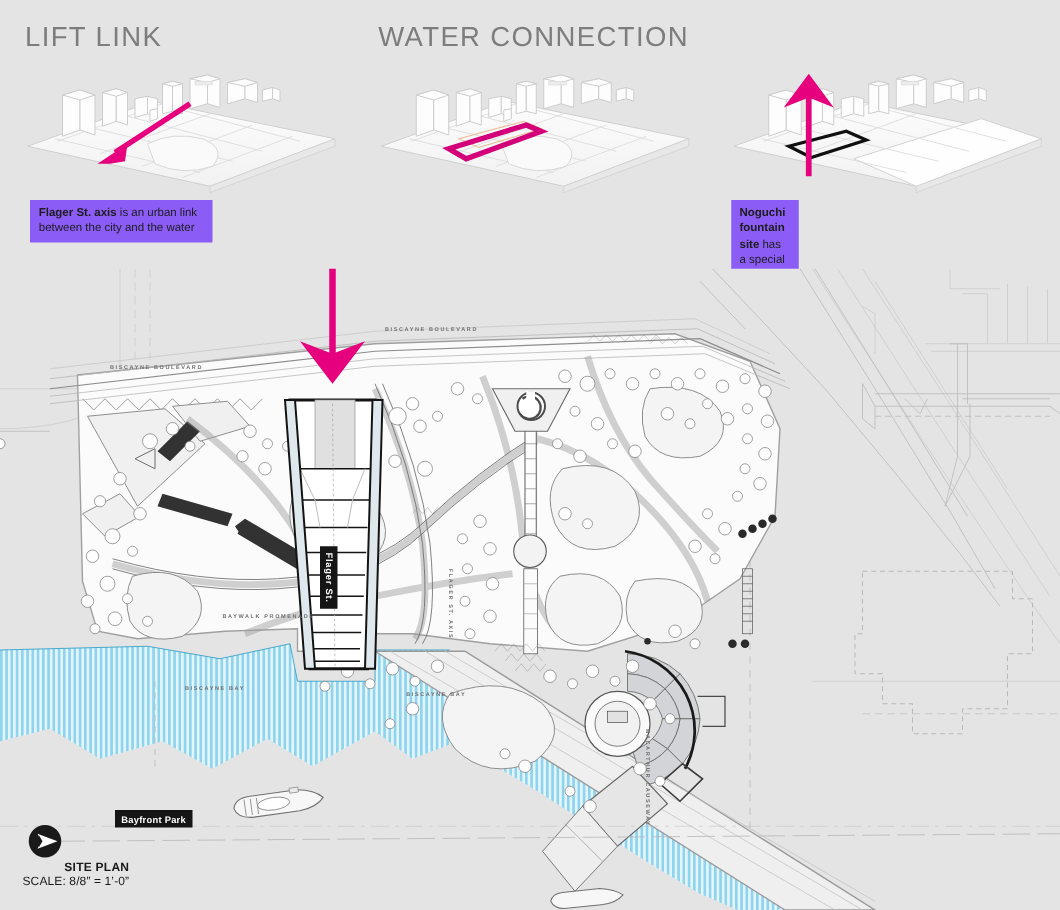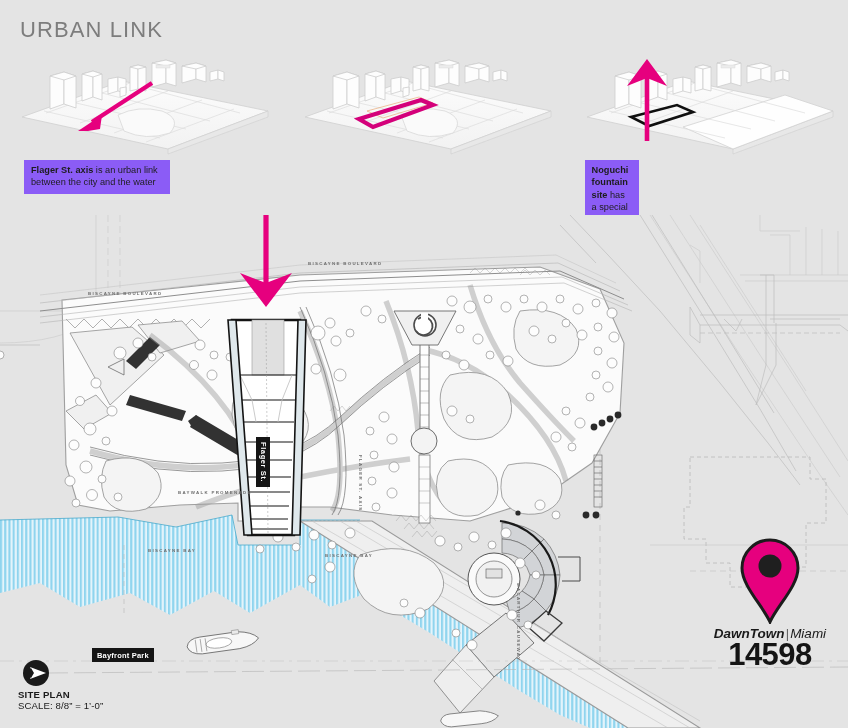--- a/index.html
+++ b/index.html
@@ -104,41 +104,41 @@
   .logo-name .bar { font-weight: 300; color: #666; padding: 0 1px; }
   .logo-name .light { font-weight: 400; font-style: italic; }
   .logo-number {
     font-size: 31px; font-weight: bold;
     color: #141414; letter-spacing: -.5px;
     line-height: 32px; margin-top: -2px;
     font-family: "Liberation Sans", sans-serif;
   }
 
   
-  .scale-block { position: absolute; left: 18px; top: 659px; }
+  .scale-block { position: absolute; left: 18px; top: 659px; text-align: right; }
   .compass { width: 28px; height: 28px; display: block; margin-left: 4px; }
   .scale-title {
     font-size: 9.6px; font-weight: bold; color: #1a1a1a;
     letter-spacing: .2px; margin-top: 2px;
     font-family: "Liberation Sans", sans-serif;
   }
   .scale-sub {
     font-size: 9.6px; color: #1a1a1a; letter-spacing: .1px;
     font-family: "Liberation Sans", sans-serif;
   }
 </style>
 </head>
 <body>
 
 <div id="board">
 
   <div class="diagrams">
 
     <div class="diagram">
-      <div class="diagram-title">URBAN LINK</div>
+      <div class="diagram-title">LIFT LINK</div>
       <div class="axo-wrap">
         <svg class="axo-svg" viewBox="0 0 265 110">
           <defs>
             <linearGradient id="g1" x1="0" y1="0" x2="0" y2="1">
               <stop offset="0" stop-color="#fcfcfc"></stop>
                 <stop offset="1" stop-color="#f2f2f2"></stop>
             </linearGradient>
           </defs>
 
           <polygon points="12,72 112,36 258,66 158,104" fill="url(#g1)" stroke="#cfcfcf" stroke-width=".8"></polygon>
@@ -186,20 +186,21 @@
             <polygon points="68,86 92,70 90,84 78,86" fill="#e6007e"></polygon>
           </g>
         </svg>
       </div>
       <div class="caption cap1">
         <b>Flager St. axis</b><span> is an urban link between the city and the water</span>
       </div>
     </div>
 
     <div class="diagram">
+      <div class="diagram-title">WATER CONNECTION</div>
       <div class="axo-wrap">
         <svg class="axo-svg" viewBox="0 0 265 110">
           <polygon points="12,72 112,36 258,66 158,104" fill="url(#g1)" stroke="#cfcfcf" stroke-width=".8"></polygon>
           <polygon points="158,104 258,66 258,72 158,109" fill="#e8e8e8" stroke="#cfcfcf" stroke-width=".6"></polygon>
           <g stroke="#dcdcdc" stroke-width=".7" fill="none">
             <path d="M34,66 L150,93"></path>
               <path d="M62,57 L176,84"></path>
             <path d="M92,48 L200,76"></path>
               <path d="M124,40 L230,68"></path>
             <path d="M36,68 L120,38"></path>
@@ -671,30 +672,20 @@
     <div class="plantext" style="left:325px; top:338px;">BISCAYNE BAY</div>
 
     <div class="plantext" style="left:178px; top:275px;">BAYWALK PROMENADE</div>
     <div class="plantext vert" style="left:516px; top:368px;">MACARTHUR CAUSEWAY</div>
     <div class="plantext vert" style="left:358px; top:240px;">FLAGER ST. AXIS</div>
 
     <div class="maplabel lbl-flagler">Flager St.</div>
     <div class="maplabel lbl-bayfront">Bayfront Park</div>
   </div>
 
-  <div class="logo-block">
-    <svg class="pin-svg" viewBox="0 0 62 86">
-      <path d="M31,2 C15.5,2 3,14.5 3,30 C3,48 24,68 31,84 C38,68 59,48 59,30 C59,14.5 46.5,2 31,2 Z" fill="#e6007e" stroke="#1c1c1c" stroke-width="3"></path>
-      <circle cx="31" cy="28" r="11.5" fill="#1f1f1f"></circle>
-    </svg>
-    <div class="logo-name">
-      <span class="bold">DawnTown</span><span class="bar">|</span><span class="light">Miami</span>
-    </div>
-    <div class="logo-number">14598</div>
-  </div>
 
   <div class="scale-block">
     <svg class="compass" viewBox="0 0 28 28">
       <circle cx="14" cy="14" r="13" fill="#1a1a1a"></circle>
       <path d="M24,14 L8,8 L11,14 L8,20 Z" fill="#ffffff"></path>
       <path d="M9,9 L9,19 L12,14 Z" fill="#1a1a1a"></path>
     </svg>
     <div class="scale-title">SITE PLAN</div>
     <div class="scale-sub">SCALE: 8/8” = 1’-0”</div>
   </div>

